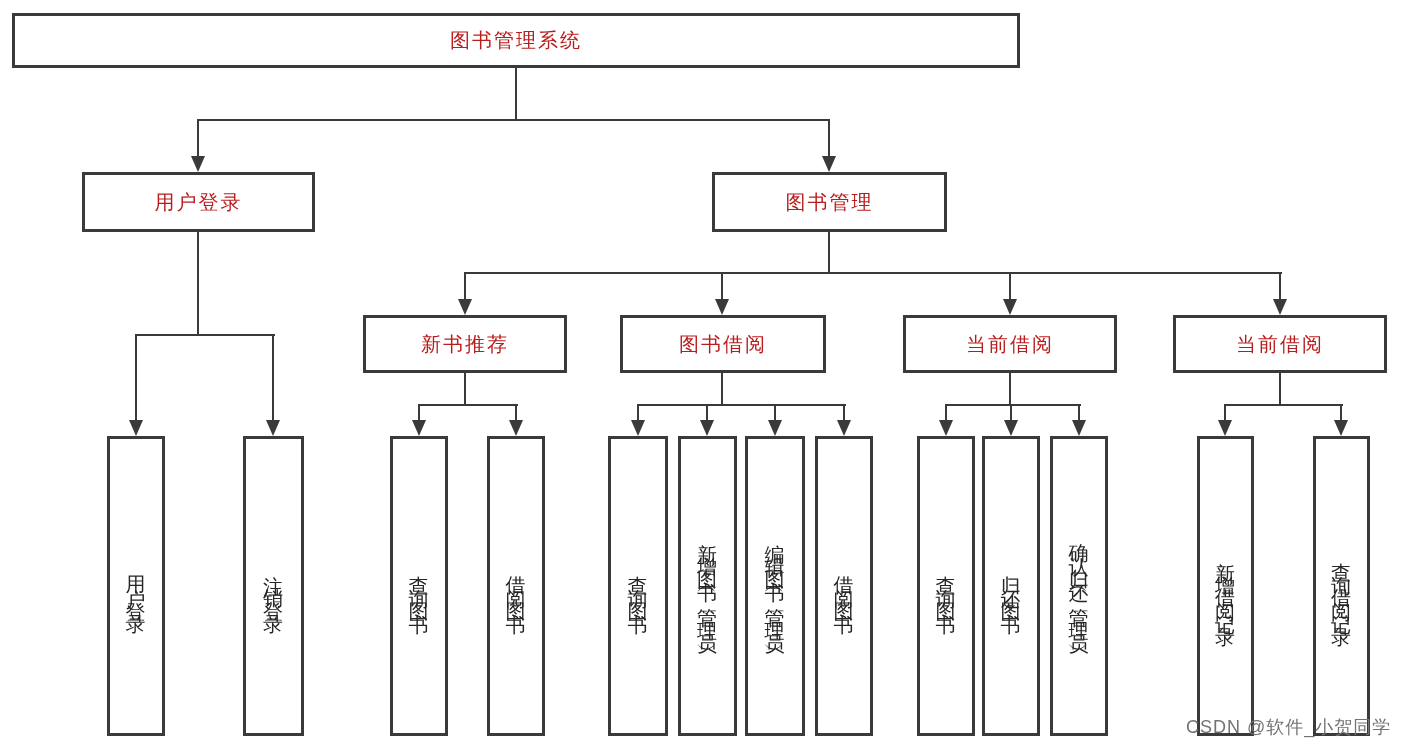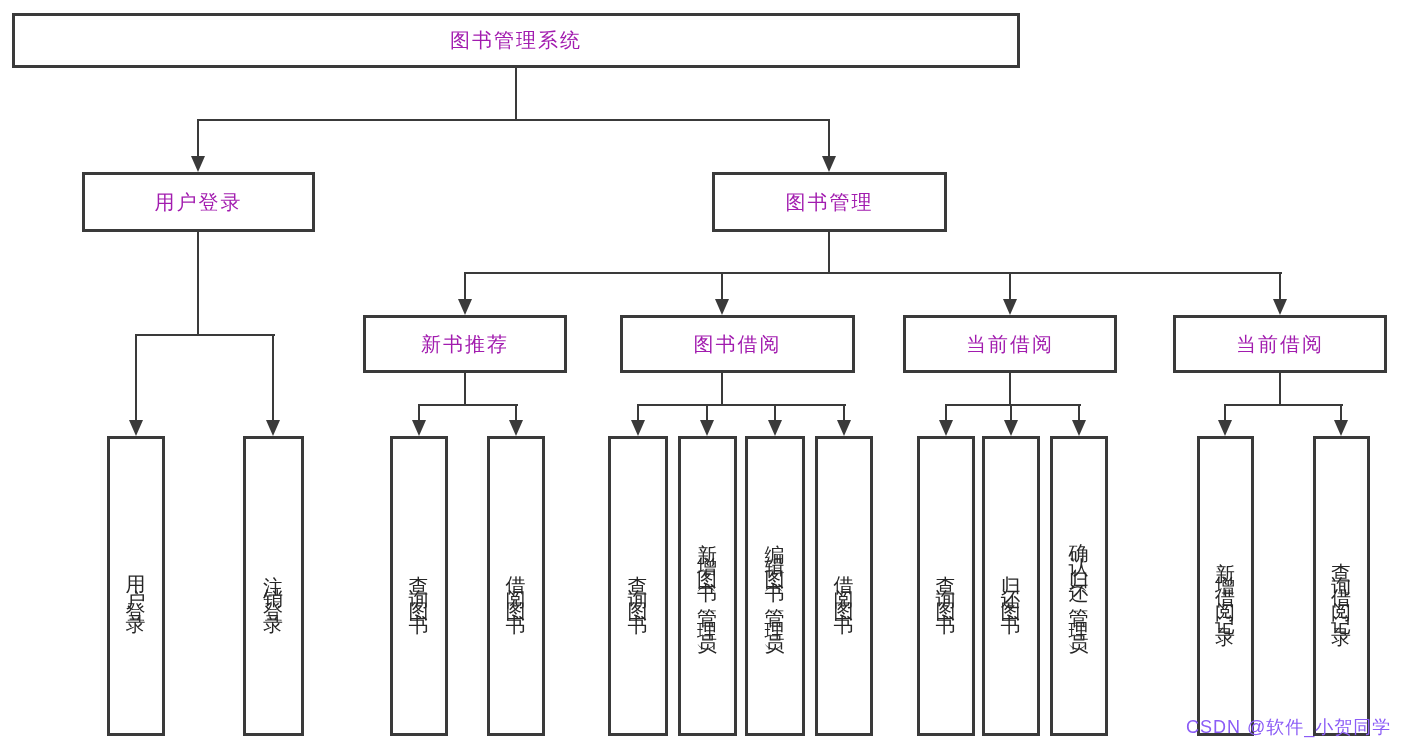--- a/index.html
+++ b/index.html
@@ -11,21 +11,21 @@
     overflow:hidden;
   }
   .node{
     position:absolute;
     box-sizing:border-box;
     border:3px solid #3a3a3a;
     background:#ffffff;
     display:flex;
     align-items:center;
     justify-content:center;
-    color:#a21caf;
+    color:#b91c1c;
     font-size:20px;
     letter-spacing:2px;
   }
   .leaf{
     position:absolute;
     box-sizing:border-box;
     border:3px solid #3a3a3a;
     background:#ffffff;
     display:flex;
     align-items:center;
@@ -45,39 +45,39 @@
   .ar{
     position:absolute;width:0;height:0;
     border-left:7px solid transparent;
     border-right:7px solid transparent;
     border-top:16px solid #3a3a3a;
   }
   .watermark{
     position:absolute;
     left:1186px;top:715px;
     font-size:18px;
-    color:#8b5cf6;
+    color:#737373;
     letter-spacing:1px;
     white-space:nowrap;
   }
 </style>
 </head>
 <body>
 
 <div class="canvas">
 
   <div class="node" style="left:12px;top:13px;width:1008px;height:55px">图书管理系统</div>
 
   <div class="node" style="left:82px;top:172px;width:233px;height:60px">用户登录</div>
 
   <div class="node" style="left:363px;top:315px;width:204px;height:58px">新书推荐</div>
 
   <div class="node" style="left:712px;top:172px;width:235px;height:60px">图书管理</div>
 
-  <div class="node" style="left:620px;top:315px;width:235px;height:58px">图书借阅</div>
+  <div class="node" style="left:620px;top:315px;width:206px;height:58px">图书借阅</div>
 
   <div class="node" style="left:903px;top:315px;width:214px;height:58px">当前借阅</div>
 
   <div class="node" style="left:1173px;top:315px;width:214px;height:58px">当前借阅</div>
 
   <div class="leaf" style="left:107px;top:436px;width:58px;height:300px">
     <span>用户登录</span>
     </div>
 
   <div class="leaf" style="left:243px;top:436px;width:61px;height:300px">

